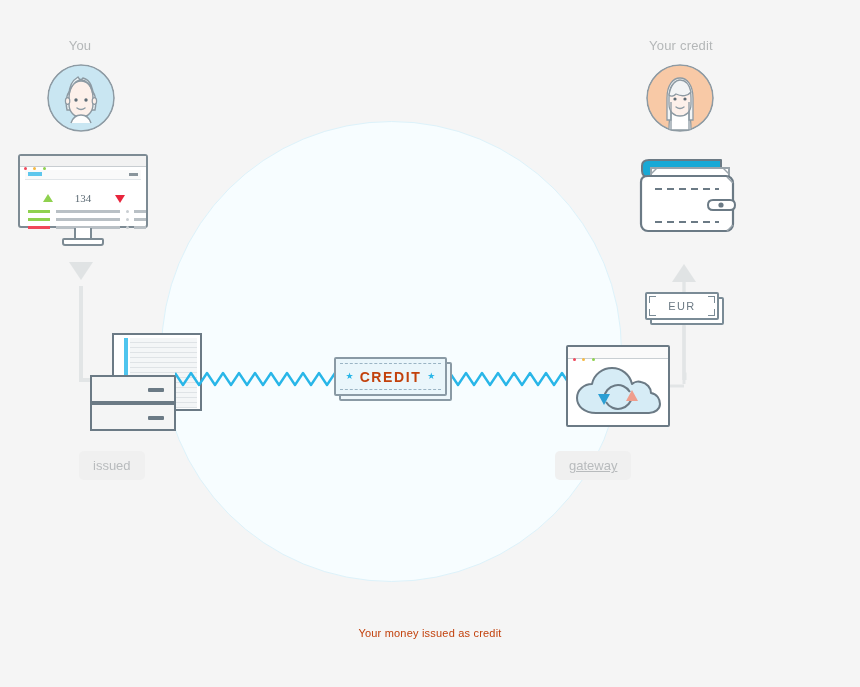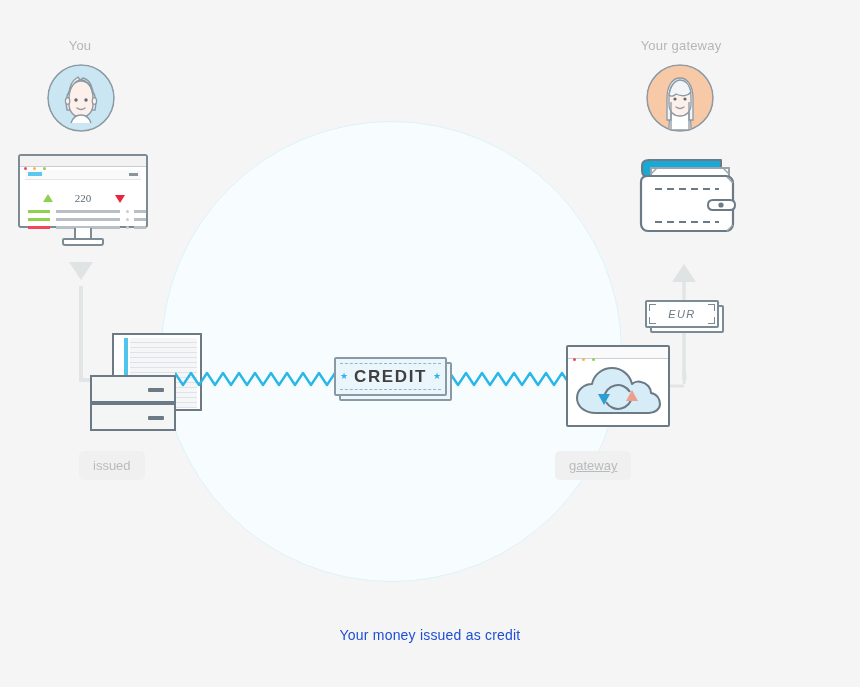--- a/index.html
+++ b/index.html
@@ -58,22 +58,22 @@
     padding: 8px 14px;
     text-align: center;
     white-space: nowrap;
     line-height: 1;
   }
 
   
   .bottom-caption {
     width: 860px;
     text-align: center;
-    font-size: 14px;
-    color: #1d4ed8;
+    font-size: 11px;
+    color: #c2410c;
     letter-spacing: 0.2px;
   }
 
   
   .ticket-wrap { left: 334px; top: 357px; width: 118px; height: 44px; }
   .ticket-shadow {
     left: 5px; top: 5px;
     width: 113px; height: 39px;
     background: #eef7fb;
     border: 2px solid #8a9aa5;
@@ -92,24 +92,24 @@
     position: absolute;
     left: 4px; top: 4px; right: 4px; bottom: 4px;
     border-top: 1px dashed #9ab4c4;
     border-bottom: 1px dashed #9ab4c4;
     display: flex;
     align-items: center;
     justify-content: center;
     gap: 6px;
   }
   .ticket-text {
-    font-size: 17px;
+    font-size: 14px;
     font-weight: bold;
     letter-spacing: 1.6px;
-    color: #404040;
+    color: #c2410c;
     line-height: 1;
   }
   .star { color: #29b6e8; font-size: 9px; line-height: 1; }
 
   
   .monitor { left: 18px; top: 154px; width: 130px; height: 92px; }
   .monitor-bezel {
     left: 0; top: 0; width: 130px; height: 74px;
     border: 2px solid #7d8b94;
     border-radius: 3px;
@@ -181,21 +181,21 @@
   }
   .gw-bar {
     position:absolute; left:0; top:0; right:0; height:11px;
     background:#fafafa; border-bottom:1px solid #c9cfd3;
   }
 
   
   .wallet { left: 637px; top: 152px; width: 100px; height: 88px; }
 
   
-  .eur { left: 645px; top: 300px; width: 80px; height: 34px; font-style: italic; }
+  .eur { left: 645px; top: 292px; width: 80px; height: 34px; }
   .eur-shadow {
     left:5px; top:5px; width:74px; height:28px;
     background:#fff; border:2px solid #7a8b96; box-sizing:border-box; border-radius:2px;
   }
   .eur-face {
     left:0; top:0; width:74px; height:28px;
     background:#fff; border:2px solid #7a8b96; box-sizing:border-box; border-radius:2px;
     display:flex; align-items:center; justify-content:center;
   }
   .eur-text { font-size:11px; letter-spacing:1.4px; color:#6c7a84; line-height:1; }
@@ -237,21 +237,21 @@
         <span class="dot" style="background:#f0475a; margin-left:4px; margin-top:3px;"></span>
         <span class="dot" style="background:#f5b942;"></span>
         <span class="dot" style="background:#8fd14f;"></span>
       </div>
       <div class="mon-screen">
         <div class="mon-subbar">
           <div class="mon-logo"></div>
           <div class="mon-menu"></div>
         </div>
         <div class="tri-up"></div>
-        <div class="mon-num">220</div>
+        <div class="mon-num">134</div>
         <div class="tri-down"></div>
 
         <div class="mon-row" style="top:40px;">
           <div class="bar-green"></div>
           <div class="bar-grey" style="left:28px; width:64px;"></div>
           <div class="bar-dot" style="left:98px;"></div>
           <div class="bar-grey" style="left:106px; width:12px;"></div>
         </div>
         <div class="mon-row" style="top:48px;">
           <div class="bar-green"></div>
@@ -397,21 +397,21 @@
       <path d="M18 70 L82 70" fill="none" stroke="#6b7a85" stroke-width="2" stroke-dasharray="7 5"></path>
 
       <path d="M76 48 L93 48 C96 48 98 50 98 53 C98 56 96 58 93 58 L76 58 C73 58 71 56 71 53 C71 50 73 48 76 48 Z" fill="#ffffff" stroke="#6b7a85" stroke-width="2"></path>
       <circle cx="84" cy="53" r="2.6" fill="#6b7a85"></circle>
 
       <path d="M90 25 L96 31" fill="none" stroke="#9aa4ab" stroke-width="1.4"></path>
       <path d="M90 79 L96 73" fill="none" stroke="#9aa4ab" stroke-width="1.4"></path>
     </svg>
   </div>
 
-  <div class="abs person-caption" style="left:611px; top:38px; width:140px;">Your gateway</div>
+  <div class="abs person-caption" style="left:611px; top:38px; width:140px;">Your credit</div>
 
   <div class="abs avatar" style="left:646px; top:64px;">
     <svg width="68" height="68" viewBox="0 0 68 68" xmlns="http://www.w3.org/2000/svg">
       <circle cx="34" cy="34" r="33" fill="#f8c9a6" stroke="#8d9aa3" stroke-width="1.6"></circle>
       <g>
         <path d="M23 66 C23 48 26 42 34 42 C42 42 45 48 45 66 Z" fill="#ffffff" stroke="#8d9aa3" stroke-width="1.3"></path>
         <path d="M21 34 C21 21 27 14 34 14 C41 14 47 21 47 34 L47 56 L43 56 L43 36 L25 36 L25 56 L21 56 Z" fill="#f2f4f5" stroke="#8d9aa3" stroke-width="1.3"></path>
         <path d="M23 34 C23 22 28 17 34 17 C40 17 45 22 45 34 L45 40 C45 48 40 52 34 52 C28 52 23 48 23 40 Z" fill="#fdf0ea" stroke="#8d9aa3" stroke-width="1.3"></path>
         <path d="M23 31 C25 20 30 16 34 16 C39 16 43 19 45 28 C42 32 36 33 30 30 C28 32 25 33 23 31 Z" fill="#f2f4f5" stroke="#8d9aa3" stroke-width="1.3"></path>
         <circle cx="29" cy="35" r="1.6" fill="#5d6b75"></circle>

